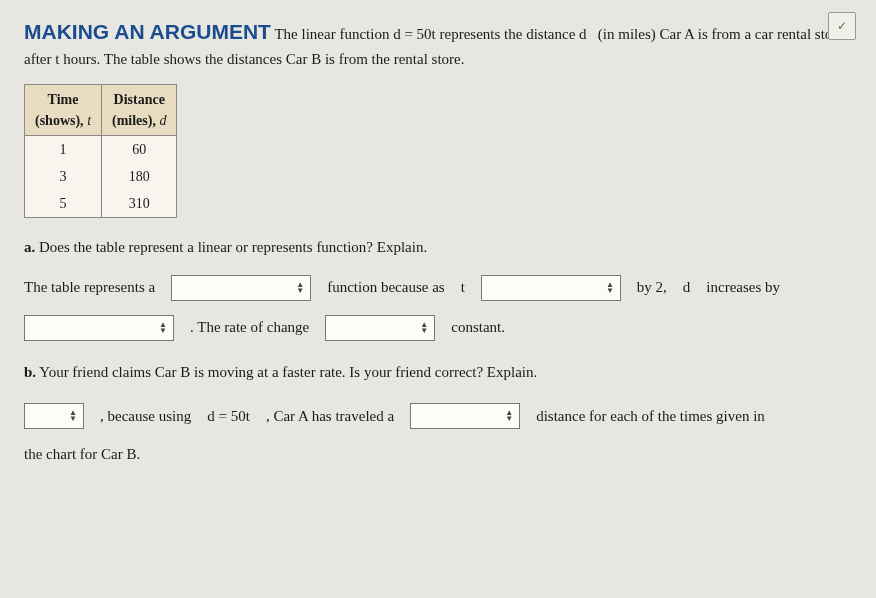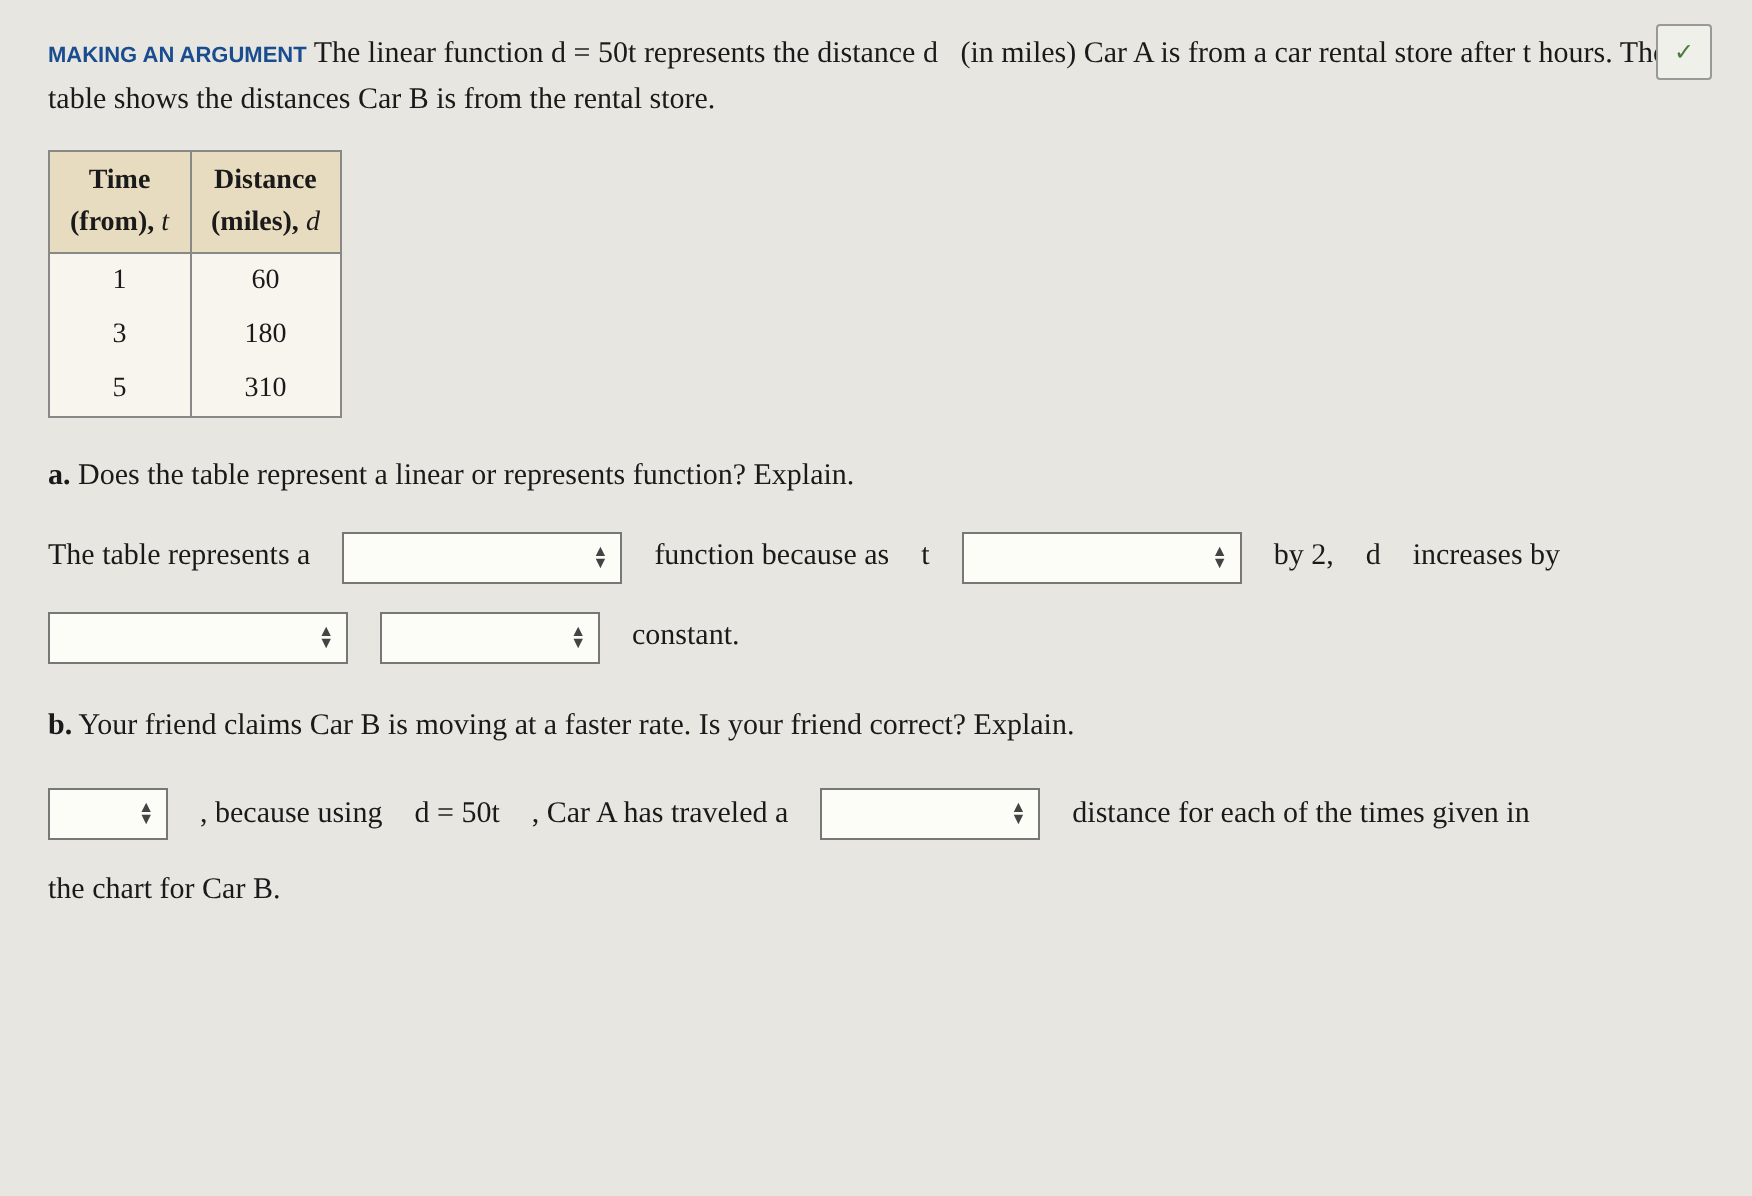--- a/index.html
+++ b/index.html
@@ -26,21 +26,21 @@
       align-items: center;
       justify-content: center;
       font-size: 12px;
       color: #4a7a3a;
       border-radius: 2px;
     }
     .heading {
       color: #1a4d8f;
       font-weight: bold;
       font-family: Arial, sans-serif;
-      font-size: 11px;
+      font-size: 21px;
     }
     .intro { margin-bottom: 14px; }
     table.data {
       border-collapse: collapse;
       margin-bottom: 18px;
       background: #ffffff;
     }
     table.data th {
       background: #e8dcc0;
       border: 1px solid #888;
@@ -98,21 +98,21 @@
 <div class="intro">
   <span class="heading">MAKING AN ARGUMENT</span>
   <span>The linear function </span><span class="it">d = 50t</span><span> represents the distance </span><span class="it">d</span>&nbsp;&nbsp;<span> (in miles) Car A is from a car rental store after </span><span class="it">t</span><span> hours. The table shows the distances Car B is from the rental store.</span>
 </div>
 
 <table class="data">
   <thead>
     <tr>
       <th>
         <span>Time</span><br>
-        <span>(from), </span><span class="sub">t</span>
+        <span>(shows), </span><span class="sub">t</span>
       </th>
       <th>
         <span>Distance</span><br>
         <span>(miles), </span><span class="sub">d</span>
       </th>
     </tr>
   </thead>
   <tbody>
     <tr>
       <td>1</td>
@@ -146,20 +146,21 @@
     </span>
   <span>by 2,</span>
   <span class="it">d</span>
   <span>increases by</span>
 </div>
 
 <div class="answer-line">
   <span class="dropdown wide">
       <span class="updown">▲<br>▼</span>
     </span>
+  <span>. The rate of change</span>
   <span class="dropdown">
       <span class="updown">▲<br>▼</span>
     </span>
   <span>constant.</span>
 </div>
 
 <div class="q" style="margin-top:20px;">
   <span class="label">b.</span>
   <span>Your friend claims Car B is moving at a faster rate. Is your friend correct? Explain.</span>
 </div>

